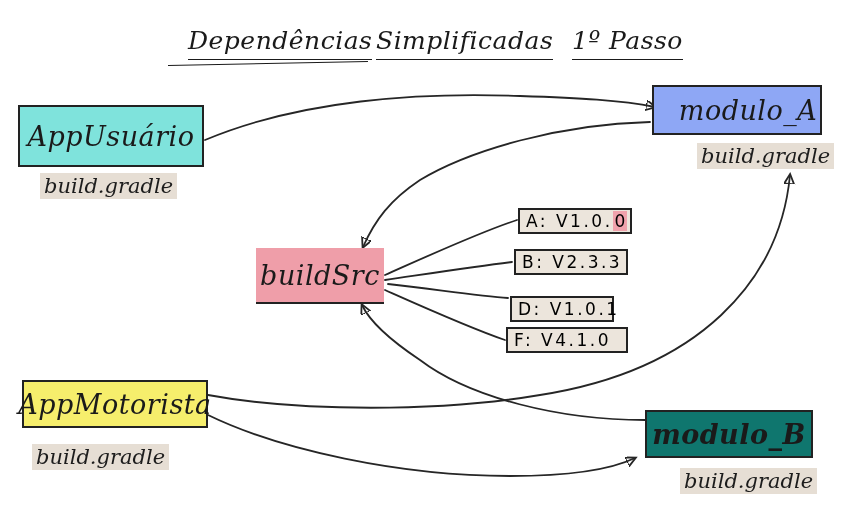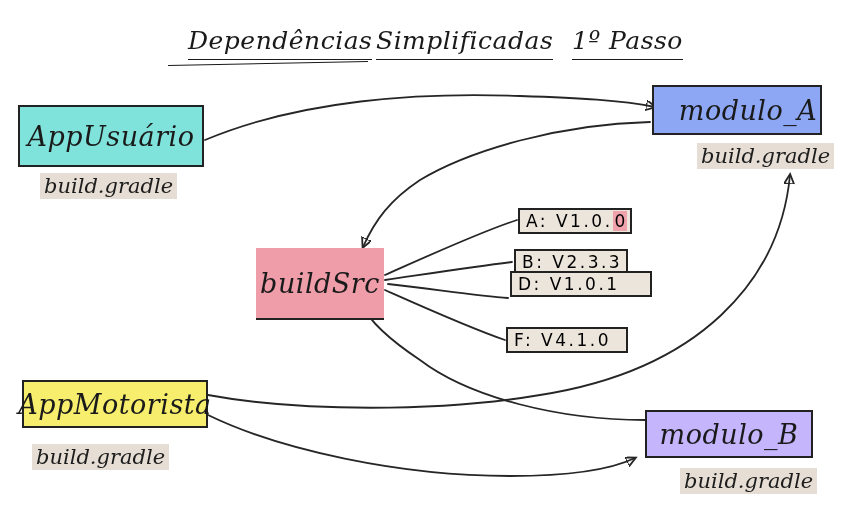--- a/index.html
+++ b/index.html
@@ -17,21 +17,21 @@
   .title .t3 { left: 392px; }
   .title-underline-long { position: absolute; left: 168px; top: 63px; width: 200px; height: 0; border-top: 1.8px solid #1a1a1a; transform: rotate(-1.2deg); }
 
   .node { position: absolute; box-sizing: border-box; border: 2.2px solid #222;
           display: flex; align-items: center; justify-content: center;
           font-style: italic; font-size: 27px; color: #1a1a1a; letter-spacing: 0.5px; }
   .node.teal   { background: #7fe3dc; }
   .node.blue   { background: #8ea7f5; padding-left: 22px; }
   .node.pink   { background: #ef9ea9; }
   .node.yellow { background: #f6ee6c; }
-  .node.purple { background: #c4b5fd; }
+  .node.purple { background: #0f766e; font-weight: bold; }
 
   .sub { position: absolute; font-style: italic; font-size: 21px; color: #1c1c1c;
          background: #e6ded4; padding: 0 4px; line-height: 26px; white-space: nowrap; }
 
   .ver { position: absolute; box-sizing: border-box; height: 26px; border: 2px solid #222;
          background: #ece5dc; font-family: "DejaVu Sans", sans-serif; font-size: 17px;
          color: #000000; display: flex; align-items: center; padding-left: 6px; letter-spacing: 2.5px; white-space: nowrap; }
   .ver .hl { background: #f0a2ac; padding: 0 2px; letter-spacing: 0; }
 </style>
 </head>
@@ -72,32 +72,32 @@
   <div class="node teal" style="left:18px; top:105px; width:186px; height:62px;">
     <span>AppUsuário</span>
   </div>
   <div class="sub" style="left:40px; top:173px;">build.gradle</div>
 
   <div class="node blue" style="left:652px; top:85px; width:170px; height:50px;">
     <span>modulo_A</span>
   </div>
   <div class="sub" style="left:697px; top:143px;">build.gradle</div>
 
-  <div class="node pink" style="left:256px; top:248px; width:128px; height:72px; border-left:none; border-right:none; border-top:none; border-bottom:2.2px solid #222;">
+  <div class="node pink" style="left:256px; top:248px; width:128px; height:56px; border-left:none; border-right:none; border-top:none; border-bottom:2.2px solid #222;">
     <span>buildSrc</span>
   </div>
 
   <div class="ver" style="left:518px; top:208px; width:114px;">
     <span>A: V1.0.</span>
       <span class="hl">0</span>
   </div>
   <div class="ver" style="left:514px; top:249px; width:114px;">
     <span>B: V2.3.3</span>
   </div>
-  <div class="ver" style="left:510px; top:271px; width:142px;">
+  <div class="ver" style="left:510px; top:296px; width:104px;">
     <span>D: V1.0.1</span>
   </div>
   <div class="ver" style="left:506px; top:327px; width:122px;">
     <span>F: V4.1.0</span>
   </div>
 
   <div class="node yellow" style="left:22px; top:380px; width:186px; height:48px;justify-content:center;">
     <span>AppMotorista</span>
   </div>
   <div class="sub" style="left:32px; top:444px;">build.gradle</div>

